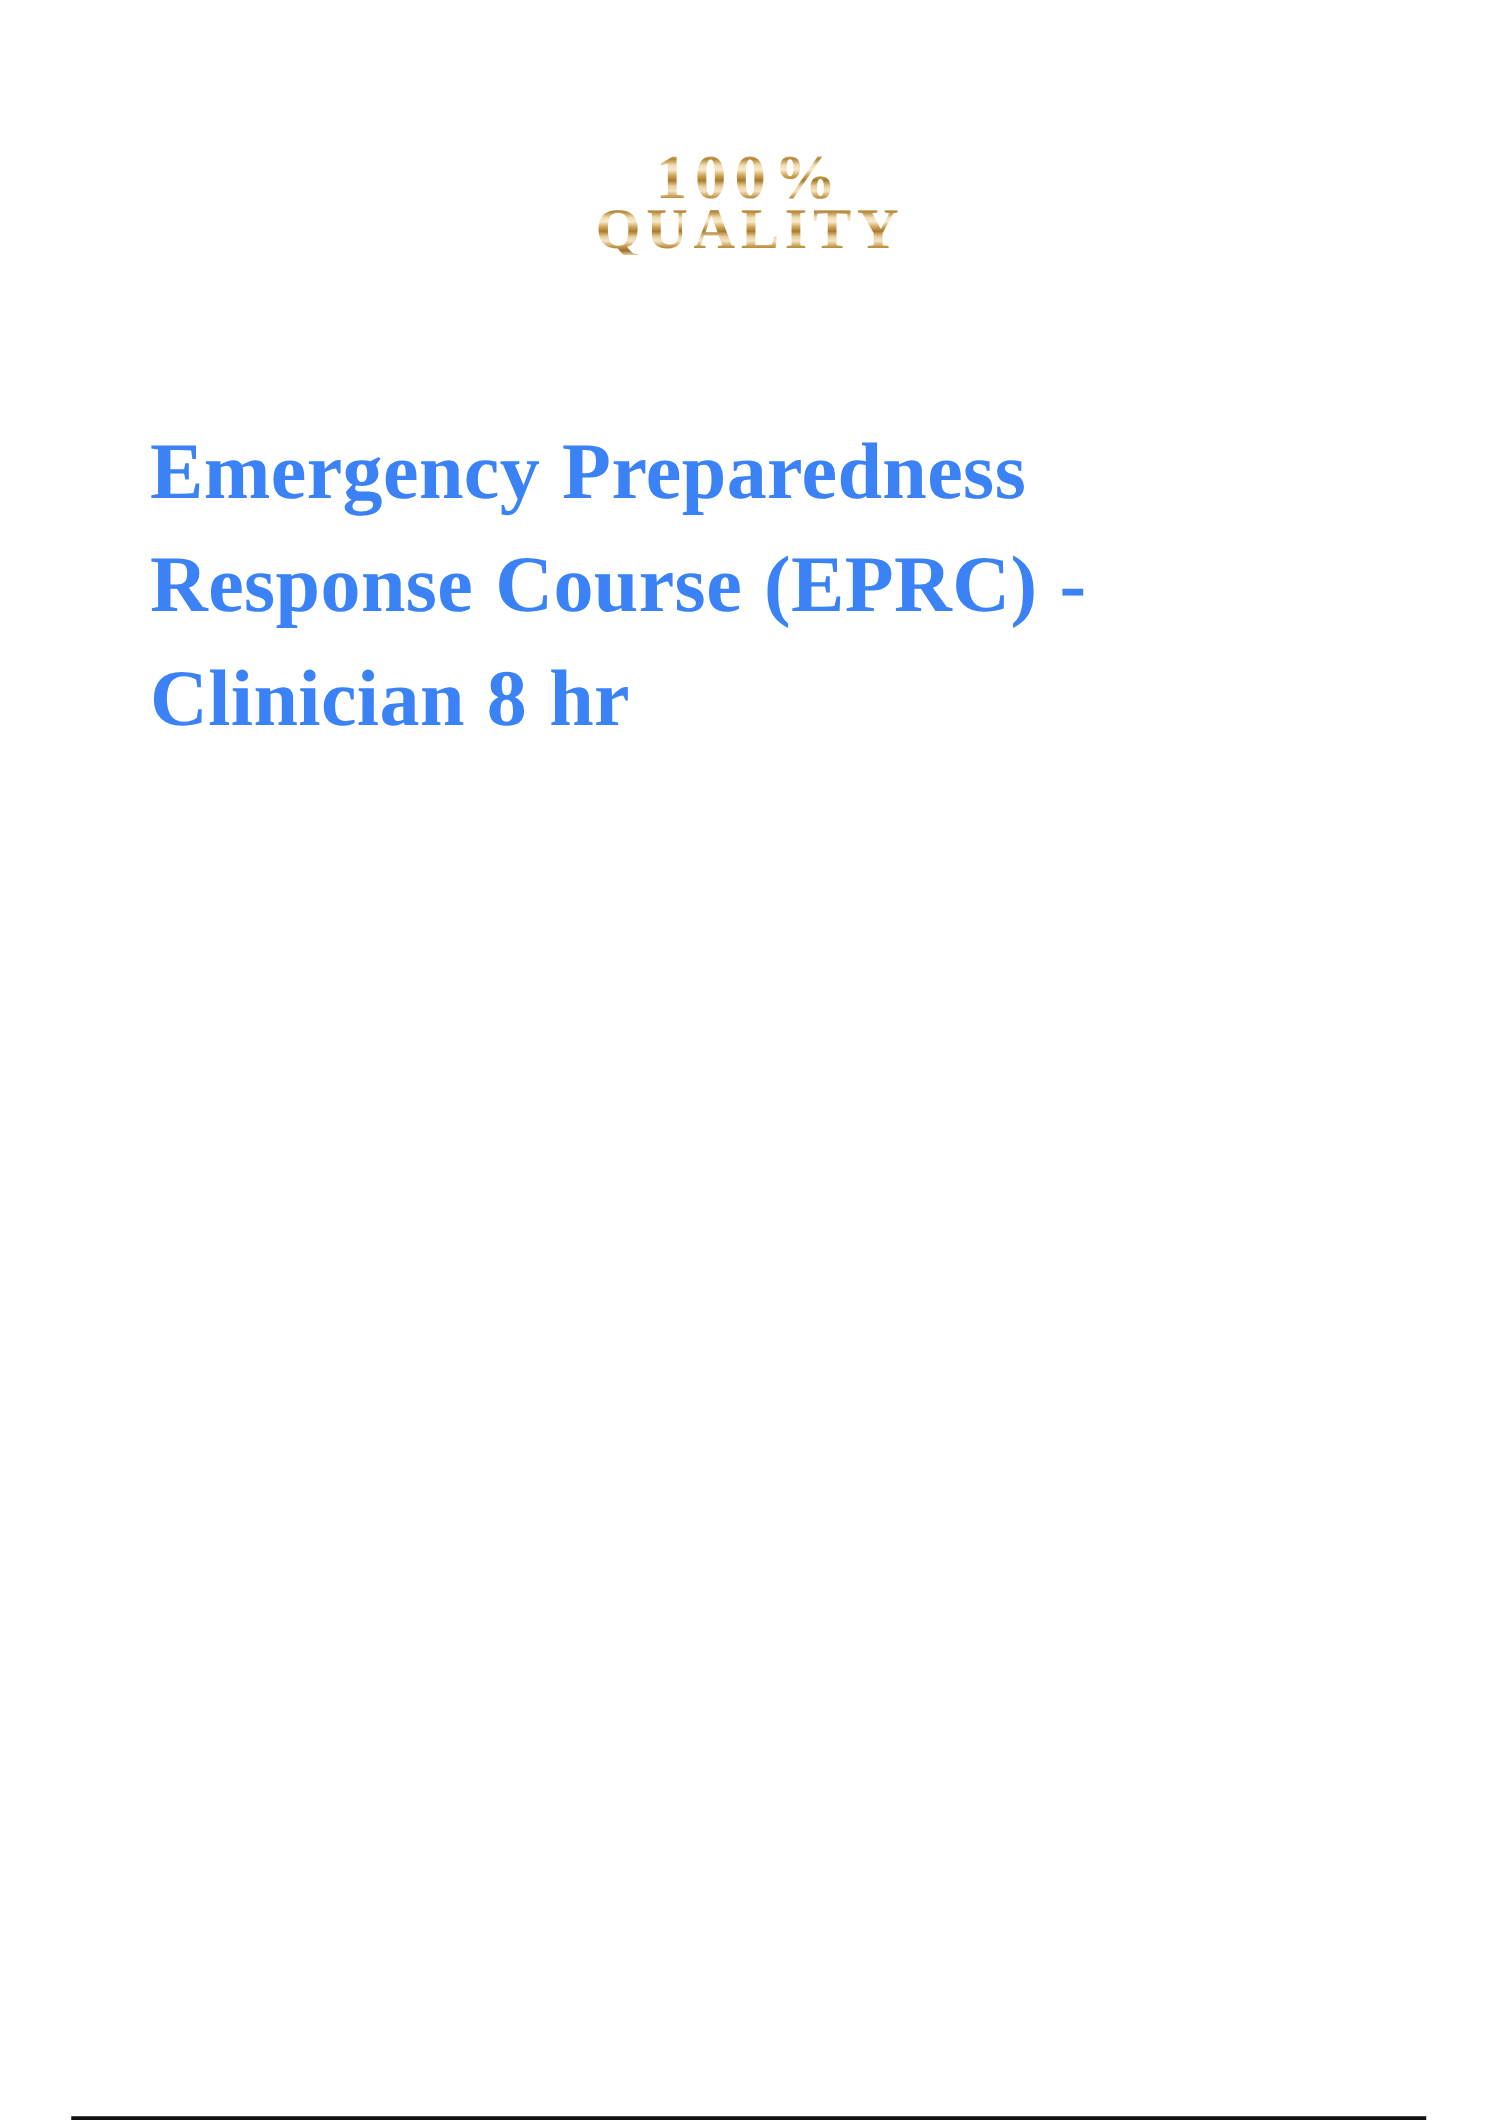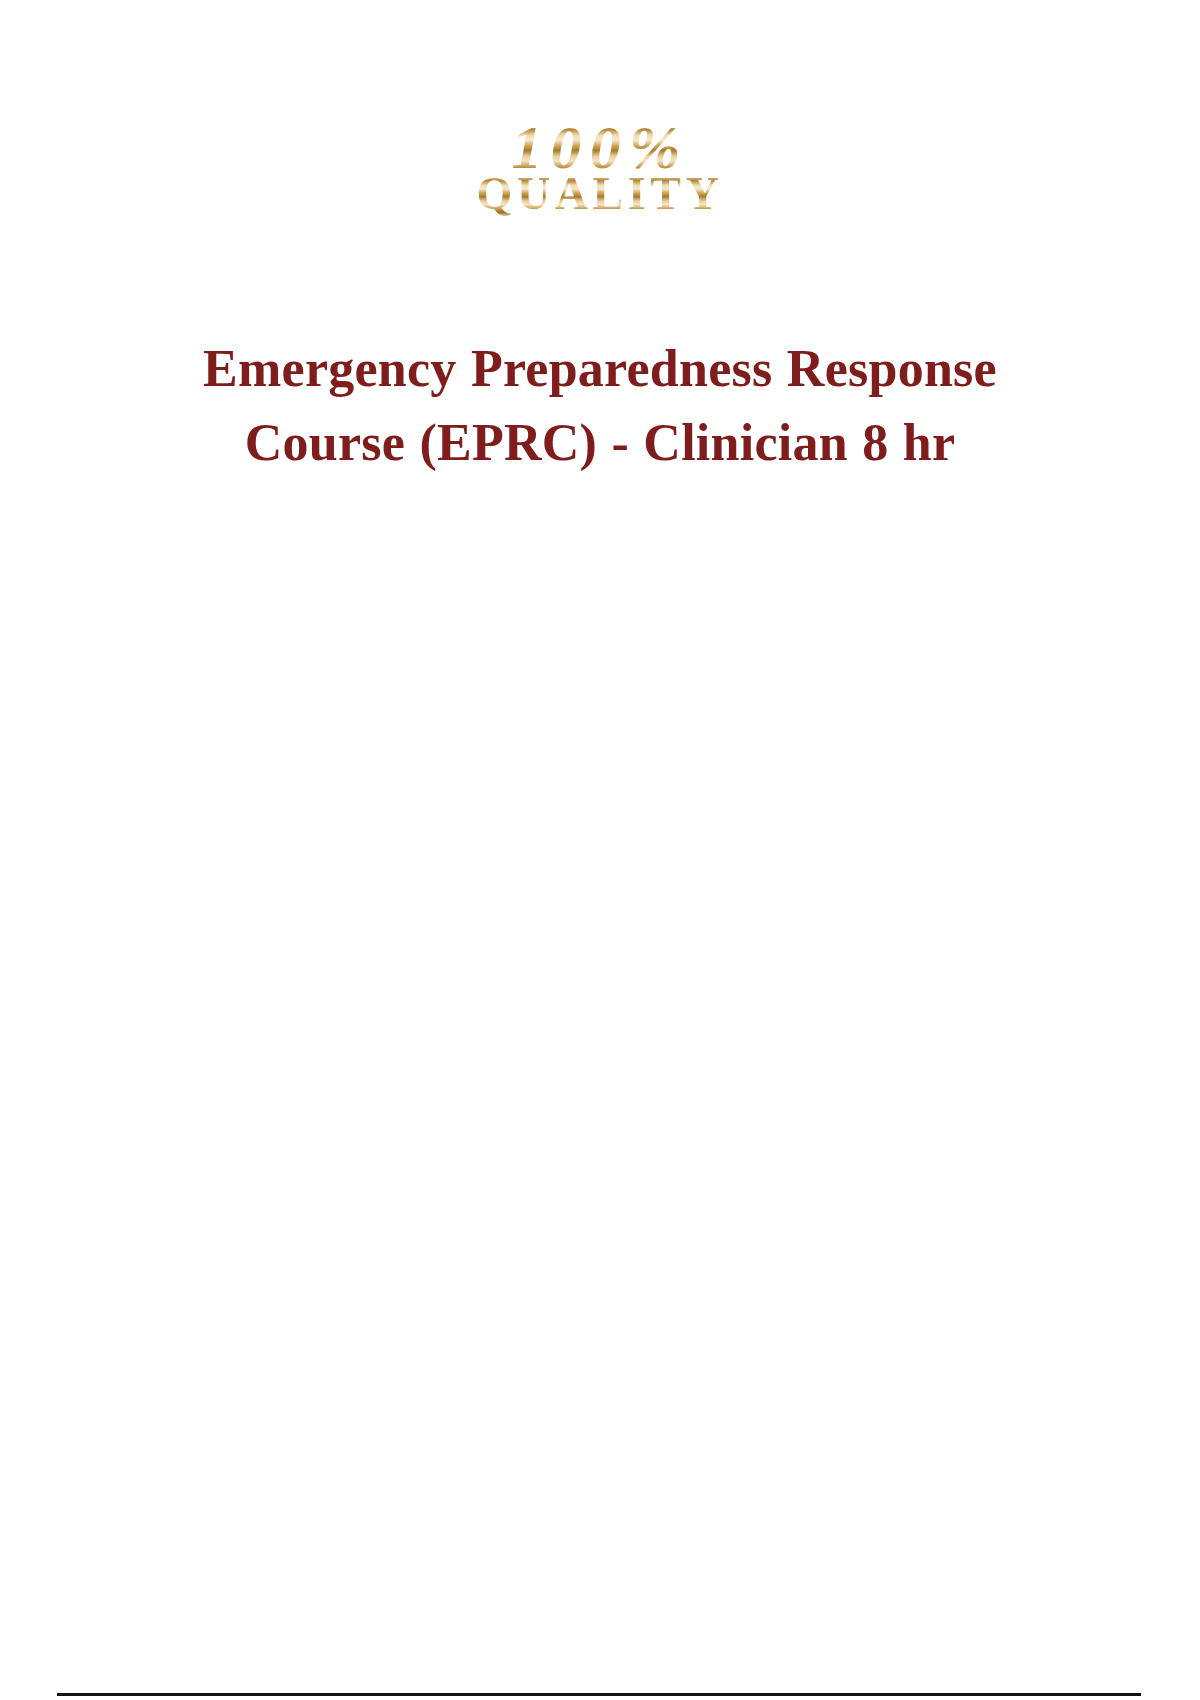--- a/index.html
+++ b/index.html
@@ -52,41 +52,39 @@
       #c49a4c 84%,
       #9c7128 92%,
       #e6d3a6 100%
     );
     -webkit-background-clip: text;
     background-clip: text;
     -webkit-text-fill-color: transparent;
     color: transparent;
   }
   .quality-stamp .stamp-line.l1 {
-    font-size: 62px;
-    font-style: italic;
+    font-size: 50px;
   }
   .quality-stamp .stamp-line.l2 {
     font-size: 46px;
     letter-spacing: 0.10em;
     margin-top: -4px;
   }
 
   
   .doc-title {
     position: absolute;
     left: 120px;
     right: 120px;
     top: 332px;
-    text-align: center;
     font-family: "Liberation Serif", "DejaVu Serif", serif;
     font-weight: 700;
-    font-size: 52px;
+    font-size: 64px;
     line-height: 1.42;
-    color: #7f1d1d;
+    color: #3b82f6;
     letter-spacing: 0.005em;
     word-spacing: 0.02em;
   }
 
   
   .footer-rule {
     position: absolute;
     left: 57px;
     width: 1084px;
     top: 1693px;

